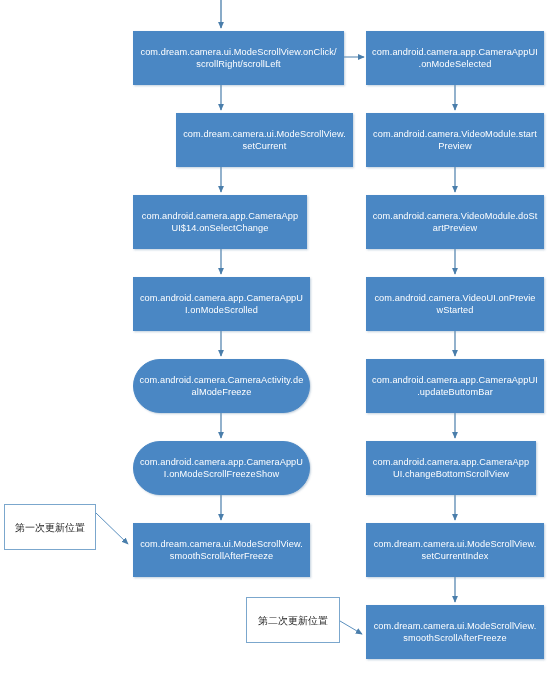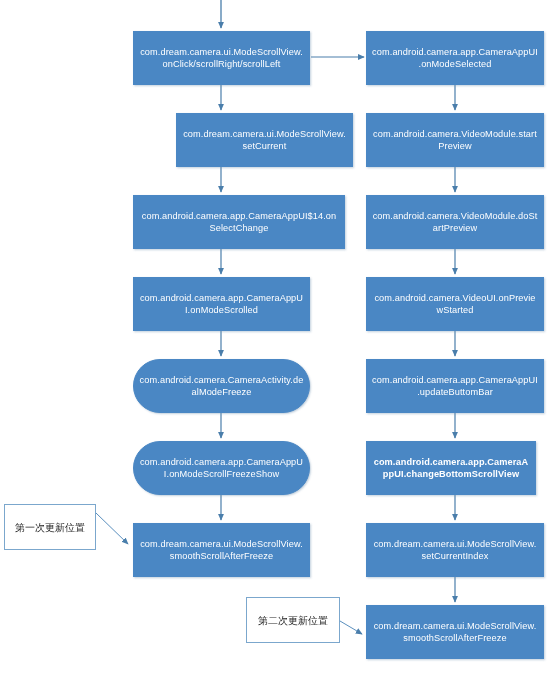--- a/index.html
+++ b/index.html
@@ -128,29 +128,29 @@
     </g>
 
     <g>
       <line x1="96" y1="513" x2="128" y2="544" stroke="#5a8fbe" stroke-width="1" marker-end="url(#arrow-thin)"></line>
     </g>
     <g>
       <line x1="340" y1="621" x2="362" y2="634" stroke="#5a8fbe" stroke-width="1" marker-end="url(#arrow-thin)"></line>
     </g>
   </svg>
 
-  <div class="node" style="left:133px; top:31px; width:177px; height:54px;">
+  <div class="node" style="left:133px; top:31px; width:211px; height:54px;">
     <span>com.dream.camera.ui.ModeScrollView.onClick/scrollRight/scrollLeft</span>
   </div>
 
   <div class="node" style="left:133px; top:113px; width:177px; height:54px;margin-left:43px;">
     <span>com.dream.camera.ui.ModeScrollView.setCurrent</span>
   </div>
 
-  <div class="node" style="left:133px; top:195px; width:212px; height:54px;">
+  <div class="node" style="left:133px; top:195px; width:174px; height:54px;">
     <span>com.android.camera.app.CameraAppUI$14.onSelectChange</span>
   </div>
 
   <div class="node" style="left:133px; top:277px; width:177px; height:54px;">
     <span>com.android.camera.app.CameraAppUI.onModeScrolled</span>
   </div>
 
   <div class="node" style="left:133px; top:359px; width:177px; height:54px;border-radius:27px;">
     <span>com.android.camera.CameraActivity.dealModeFreeze</span>
   </div>
@@ -176,21 +176,21 @@
   </div>
 
   <div class="node" style="left:366px; top:277px; width:178px; height:54px;">
     <span>com.android.camera.VideoUI.onPreviewStarted</span>
   </div>
 
   <div class="node" style="left:366px; top:359px; width:178px; height:54px;">
     <span>com.android.camera.app.CameraAppUI.updateButtomBar</span>
   </div>
 
-  <div class="node" style="left:366px; top:441px; width:170px; height:54px;font-weight:bold;">
+  <div class="node" style="left:366px; top:441px; width:170px; height:54px;">
     <span>com.android.camera.app.CameraAppUI.changeBottomScrollView</span>
   </div>
 
   <div class="node" style="left:366px; top:523px; width:178px; height:54px;">
     <span>com.dream.camera.ui.ModeScrollView.setCurrentIndex</span>
   </div>
 
   <div class="node" style="left:366px; top:605px; width:178px; height:54px;">
     <span>com.dream.camera.ui.ModeScrollView.smoothScrollAfterFreeze</span>
   </div>

